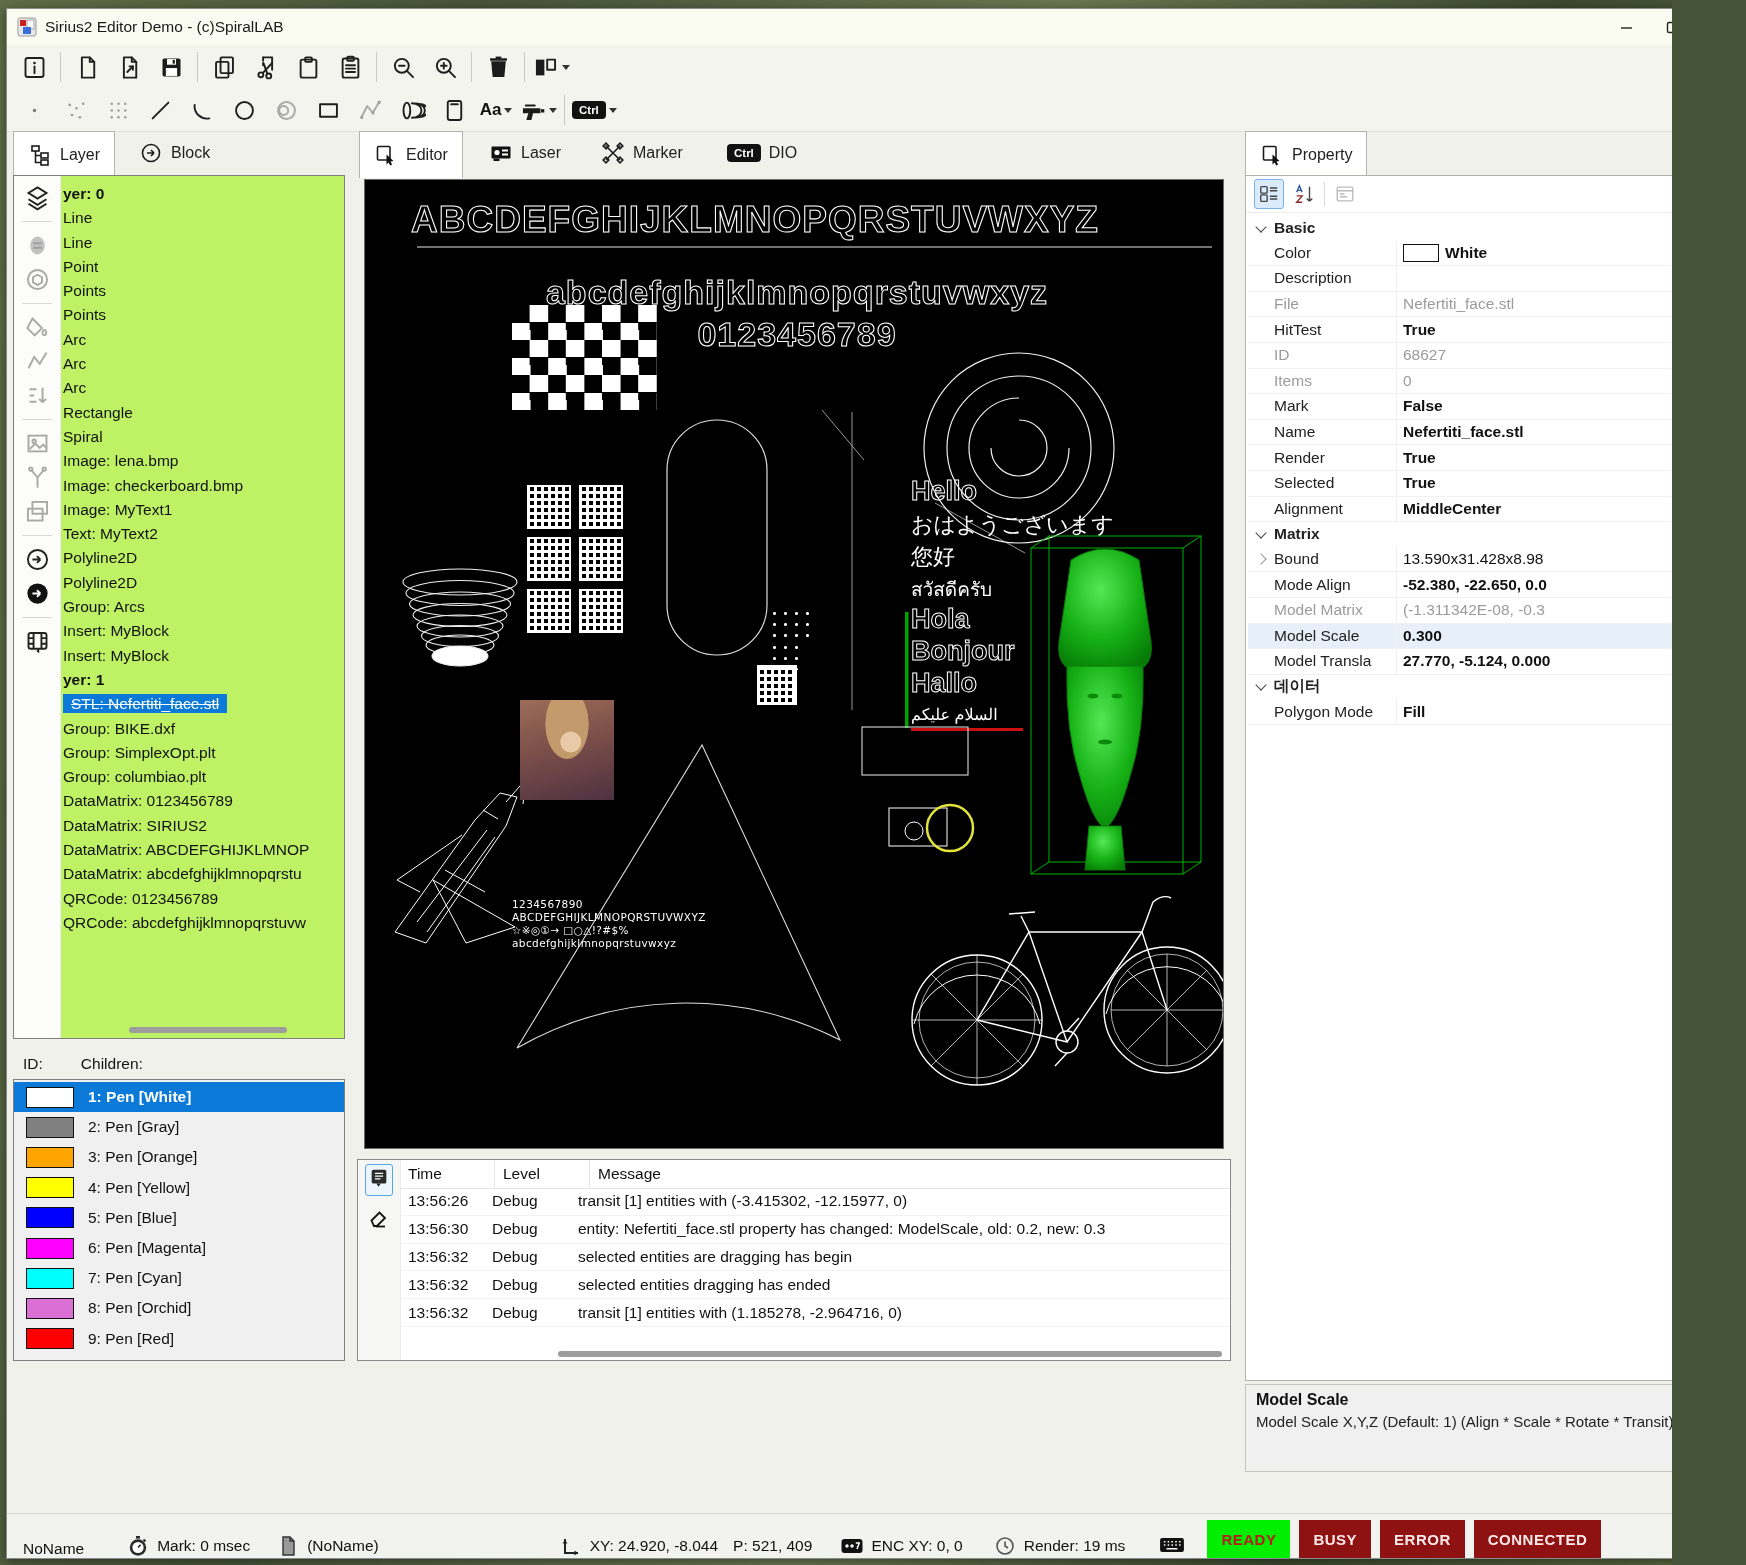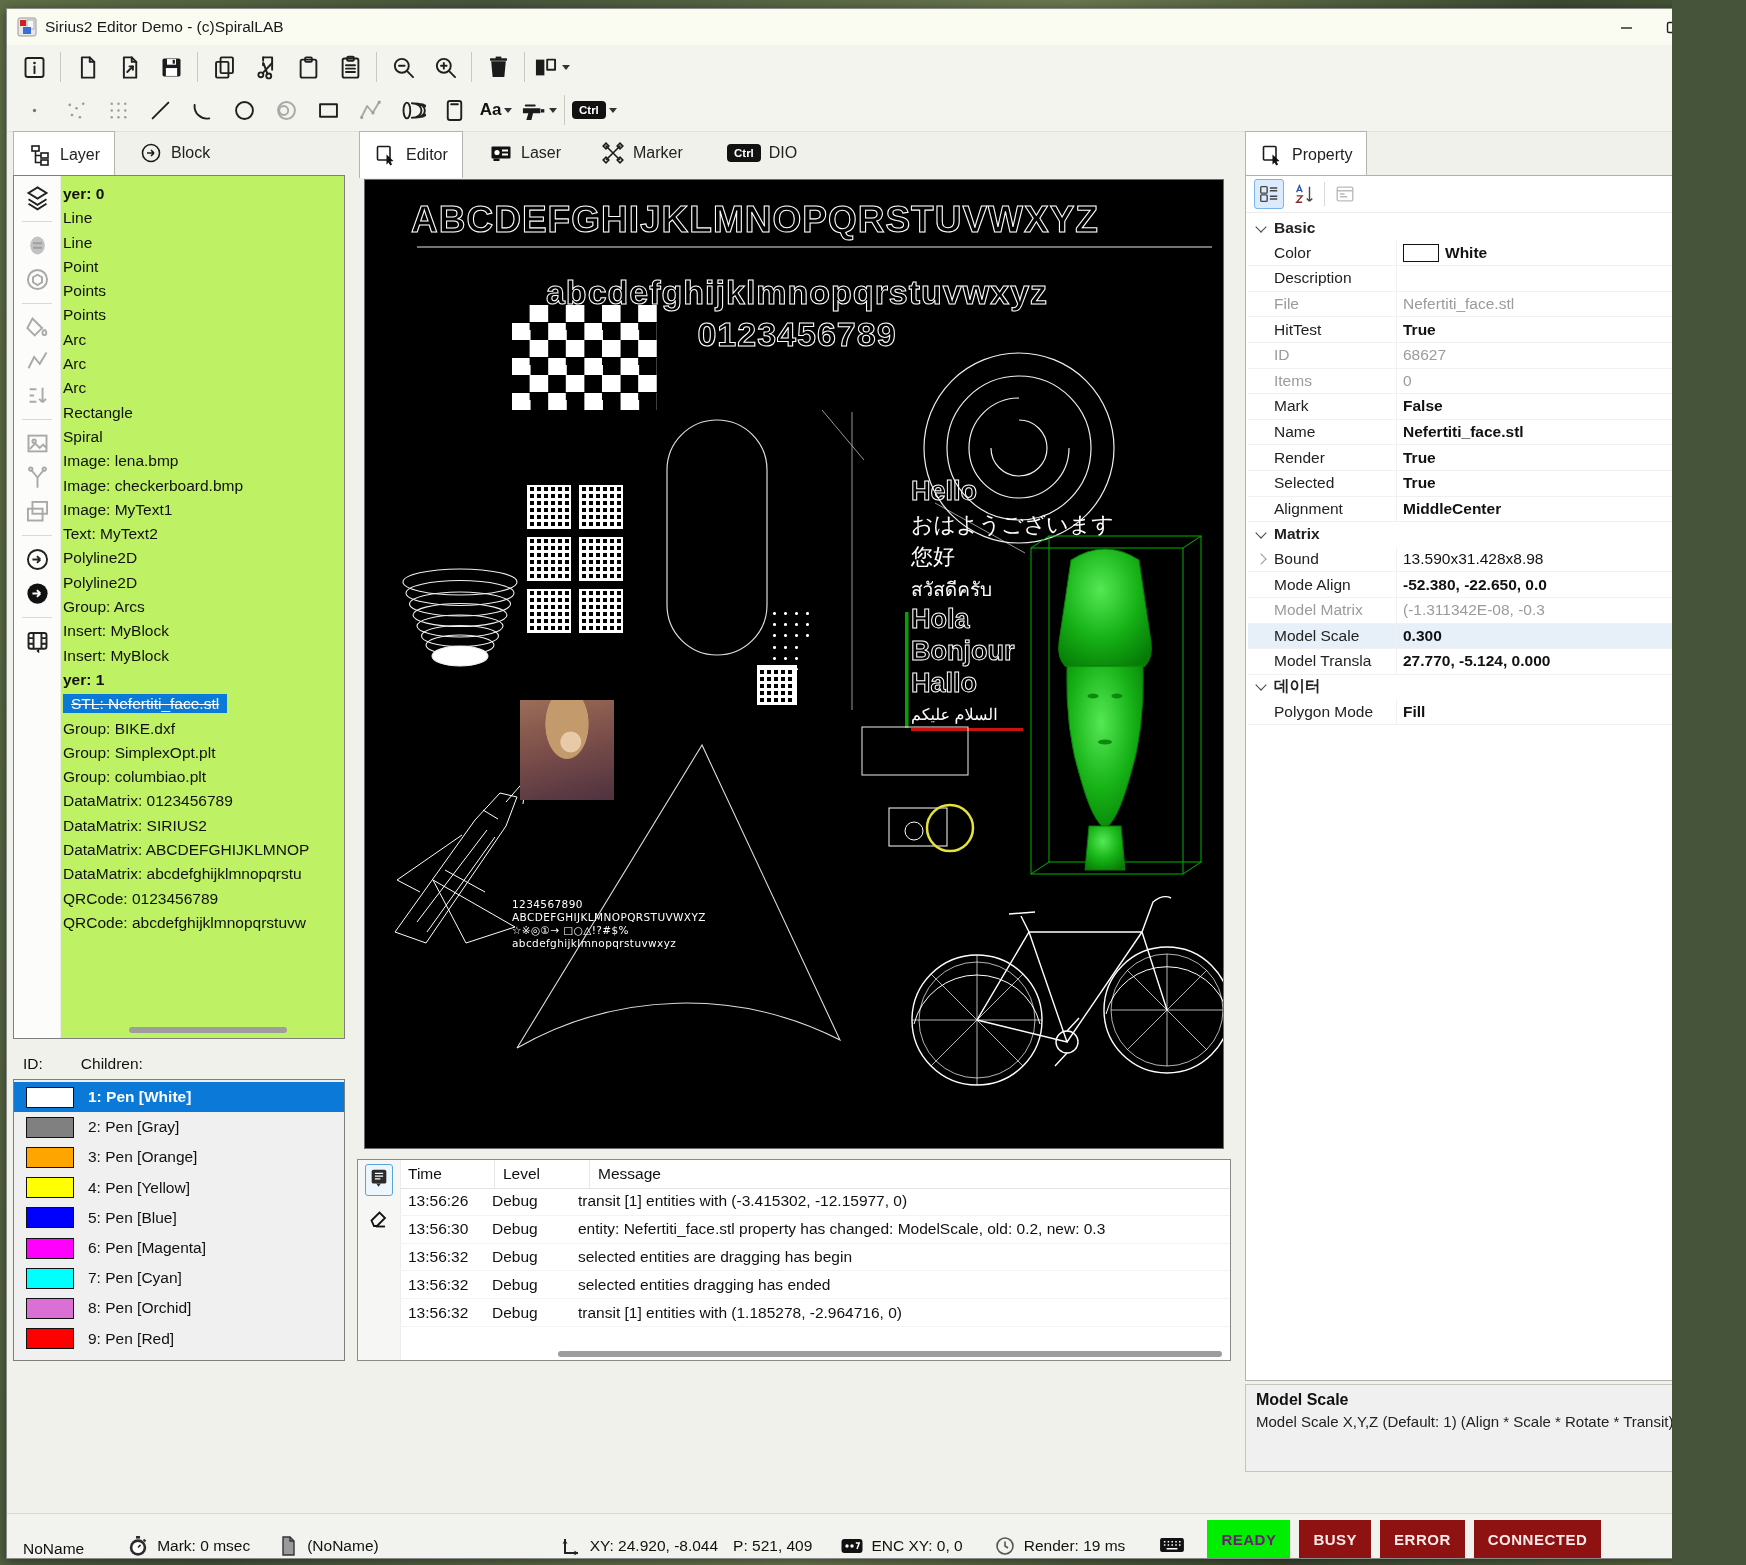--- a/index.html
+++ b/index.html
@@ -94,21 +94,21 @@
   .prow.has-swatch .swatch{display:inline-block}
   .descbox{position:absolute;left:1238px;top:1375px;width:494px;height:88px;background:#f0f0f0;border:1px solid #c6c6c0;padding:6px 10px;box-sizing:border-box}
   .desc-title{font-weight:700;font-size:16px}
   .desc-text{font-size:15px;line-height:20px;margin-top:3px;color:#222}
   .selline{position:absolute;left:1238px;top:1506px;width:494px;height:34px;font-size:15.5px;display:flex;align-items:center;padding-left:8px;box-sizing:border-box;color:#222}
   
   .statusbar{position:absolute;left:0;right:0;bottom:0;height:44px;background:#f2f2ee;border-top:1px solid #d9d9d2;display:flex;align-items:flex-end;font-size:15.5px;color:#111}
   .statusbar svg{width:24px;height:24px;flex:none}
   .sb-item{display:flex;align-items:center;gap:7px}
   .badge{height:38px;display:flex;align-items:center;justify-content:center;font-weight:700;font-size:15px;padding:0 14px;margin-left:9px;letter-spacing:.5px}
-  .badge.green{background:#00ef00;color:#701a75}
+  .badge.green{background:#00ef00;color:#b91c1c}
   .badge.red{background:#8e1212;color:#ffe9e9}
   
   .bigtxt{stroke:#fff;fill:none;stroke-width:1.05;font-weight:700;letter-spacing:1px}
   .greet-lat{stroke:#fff;fill:none;stroke-width:1;font-weight:700;font-size:27px}
   .greet-cjk{fill:#fff;font-size:22px}
   .greet-th{fill:#fff;font-size:19px}
   .greet-ar{fill:#fff;font-size:16px}
   .smalltxt{fill:#fff;font-size:10.5px;letter-spacing:.4px;font-family:"DejaVu Sans",sans-serif}
 </style>
 </head>

